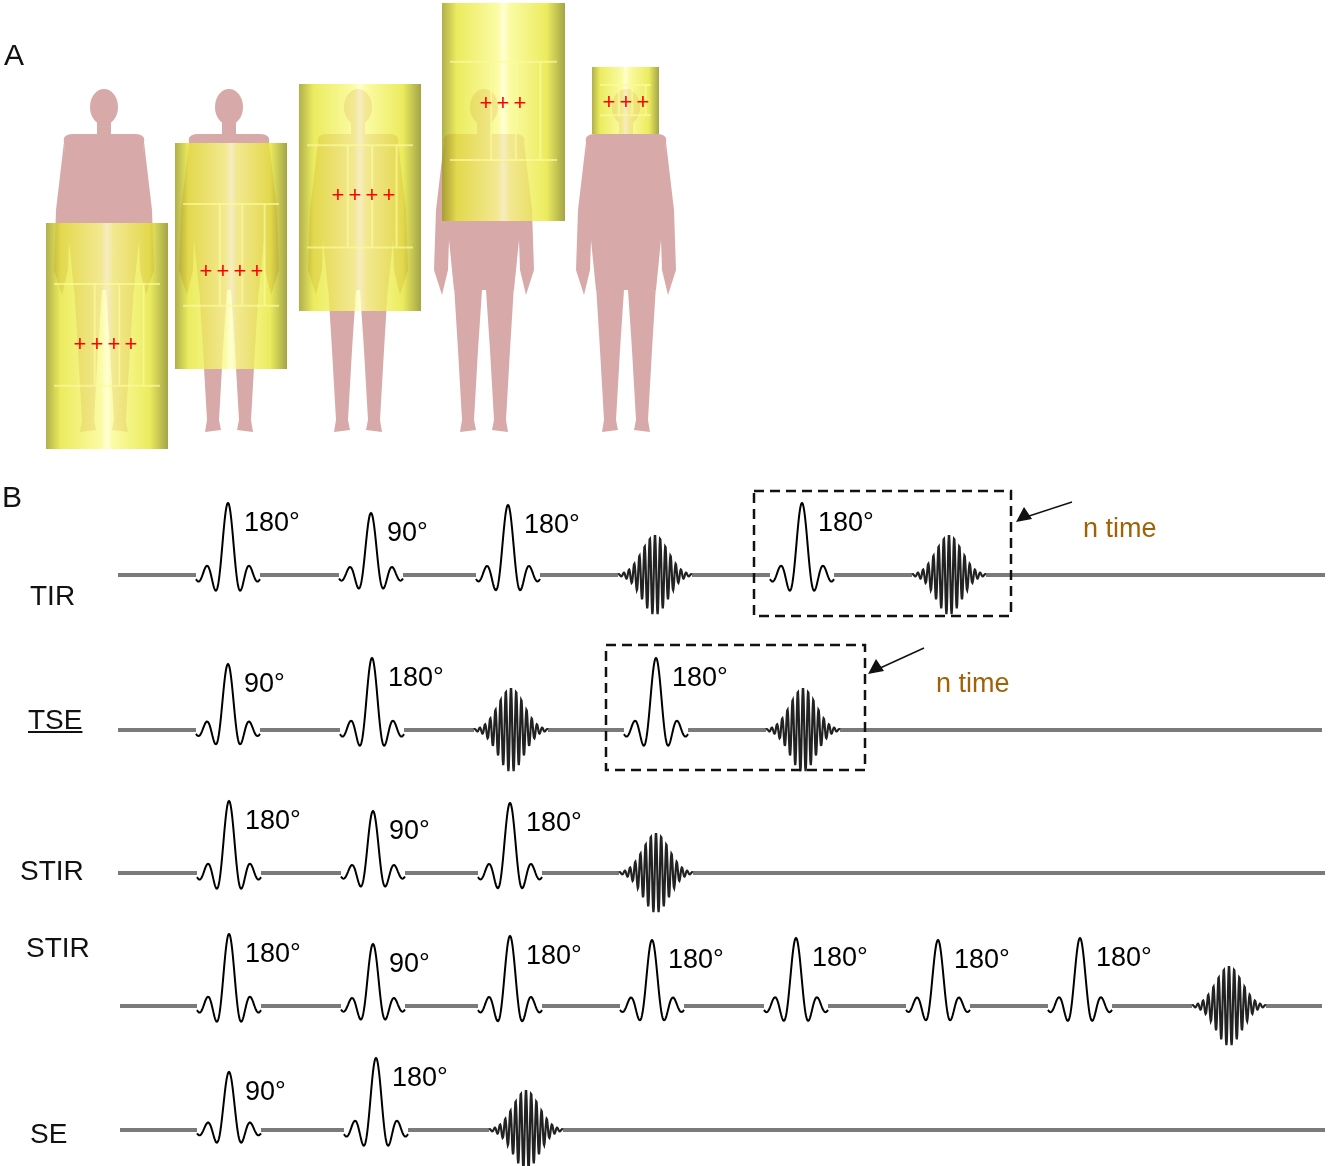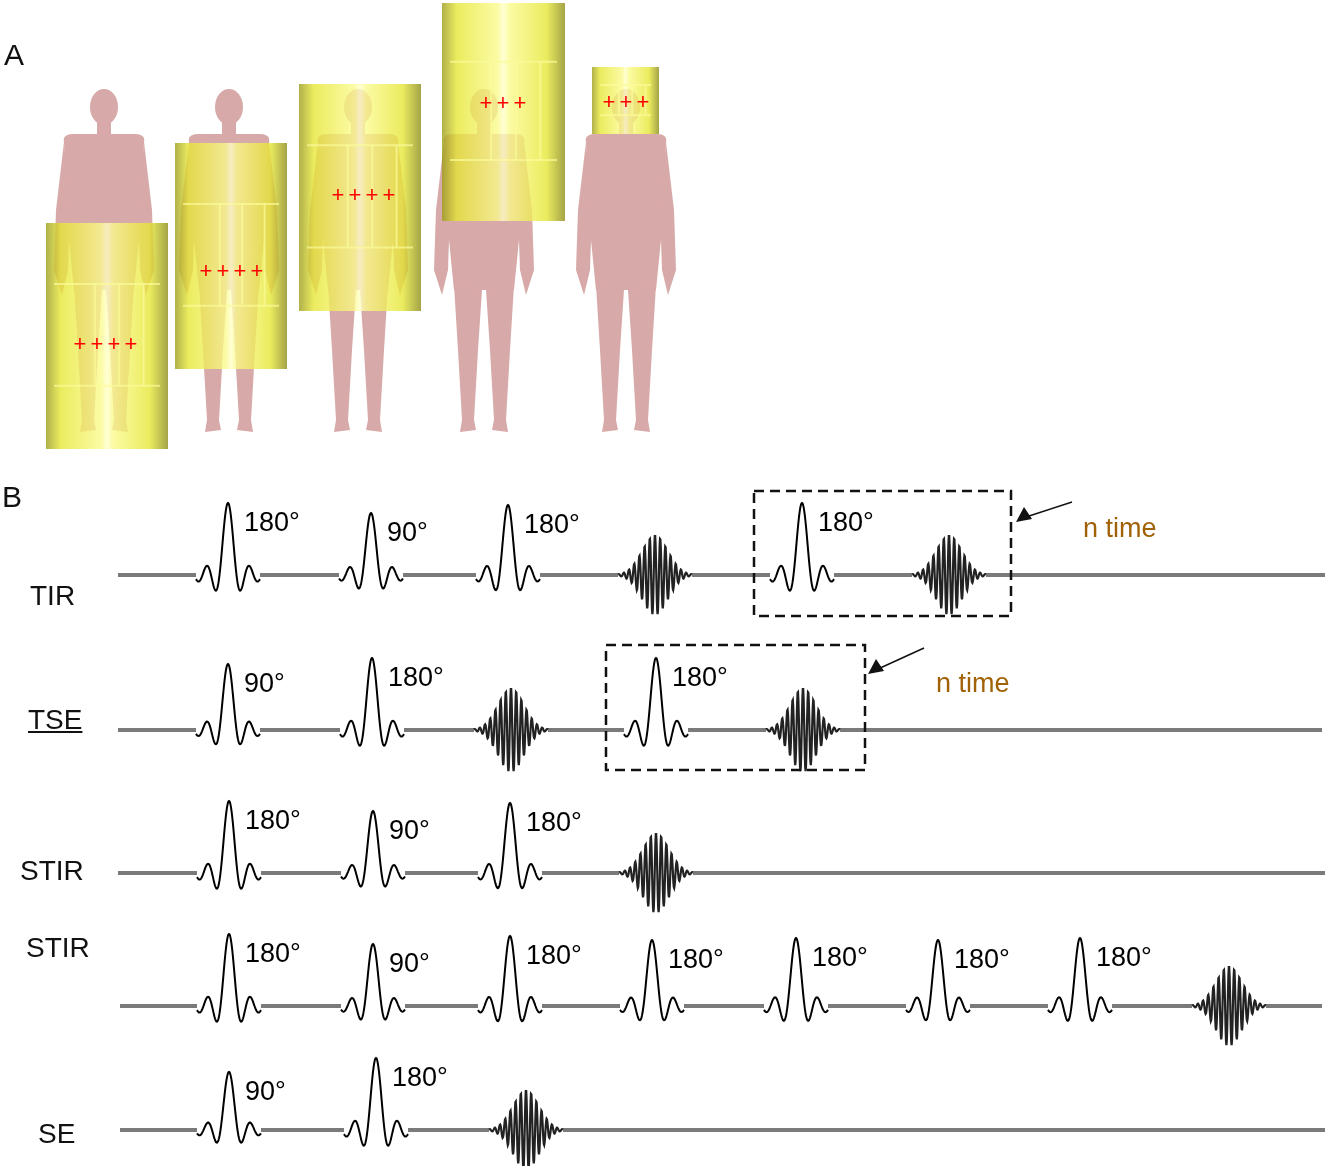--- a/index.html
+++ b/index.html
@@ -246,14 +246,14 @@
     <div class="angle" style="left: 245px; top: 938px;">180°</div>
     <div class="angle" style="left: 389px; top: 948px;">90°</div>
     <div class="angle" style="left: 526px; top: 940px;">180°</div>
     <div class="angle" style="left: 668px; top: 944px;">180°</div>
     <div class="angle" style="left: 812px; top: 942px;">180°</div>
     <div class="angle" style="left: 954px; top: 944px;">180°</div>
     <div class="angle" style="left: 1096px; top: 942px;">180°</div>
     <div class="seq-label" style="left: 26px; top: 932px;">STIR</div>
     <div class="angle" style="left: 245px; top: 1076px;">90°</div>
     <div class="angle" style="left: 392px; top: 1062px;">180°</div>
-    <div class="seq-label" style="left: 30px; top: 1118px; margin-left: 8px;">SE</div>
+    <div class="seq-label" style="left: 30px; top: 1118px;">SE</div>
   </div>
 
 </body></html>

